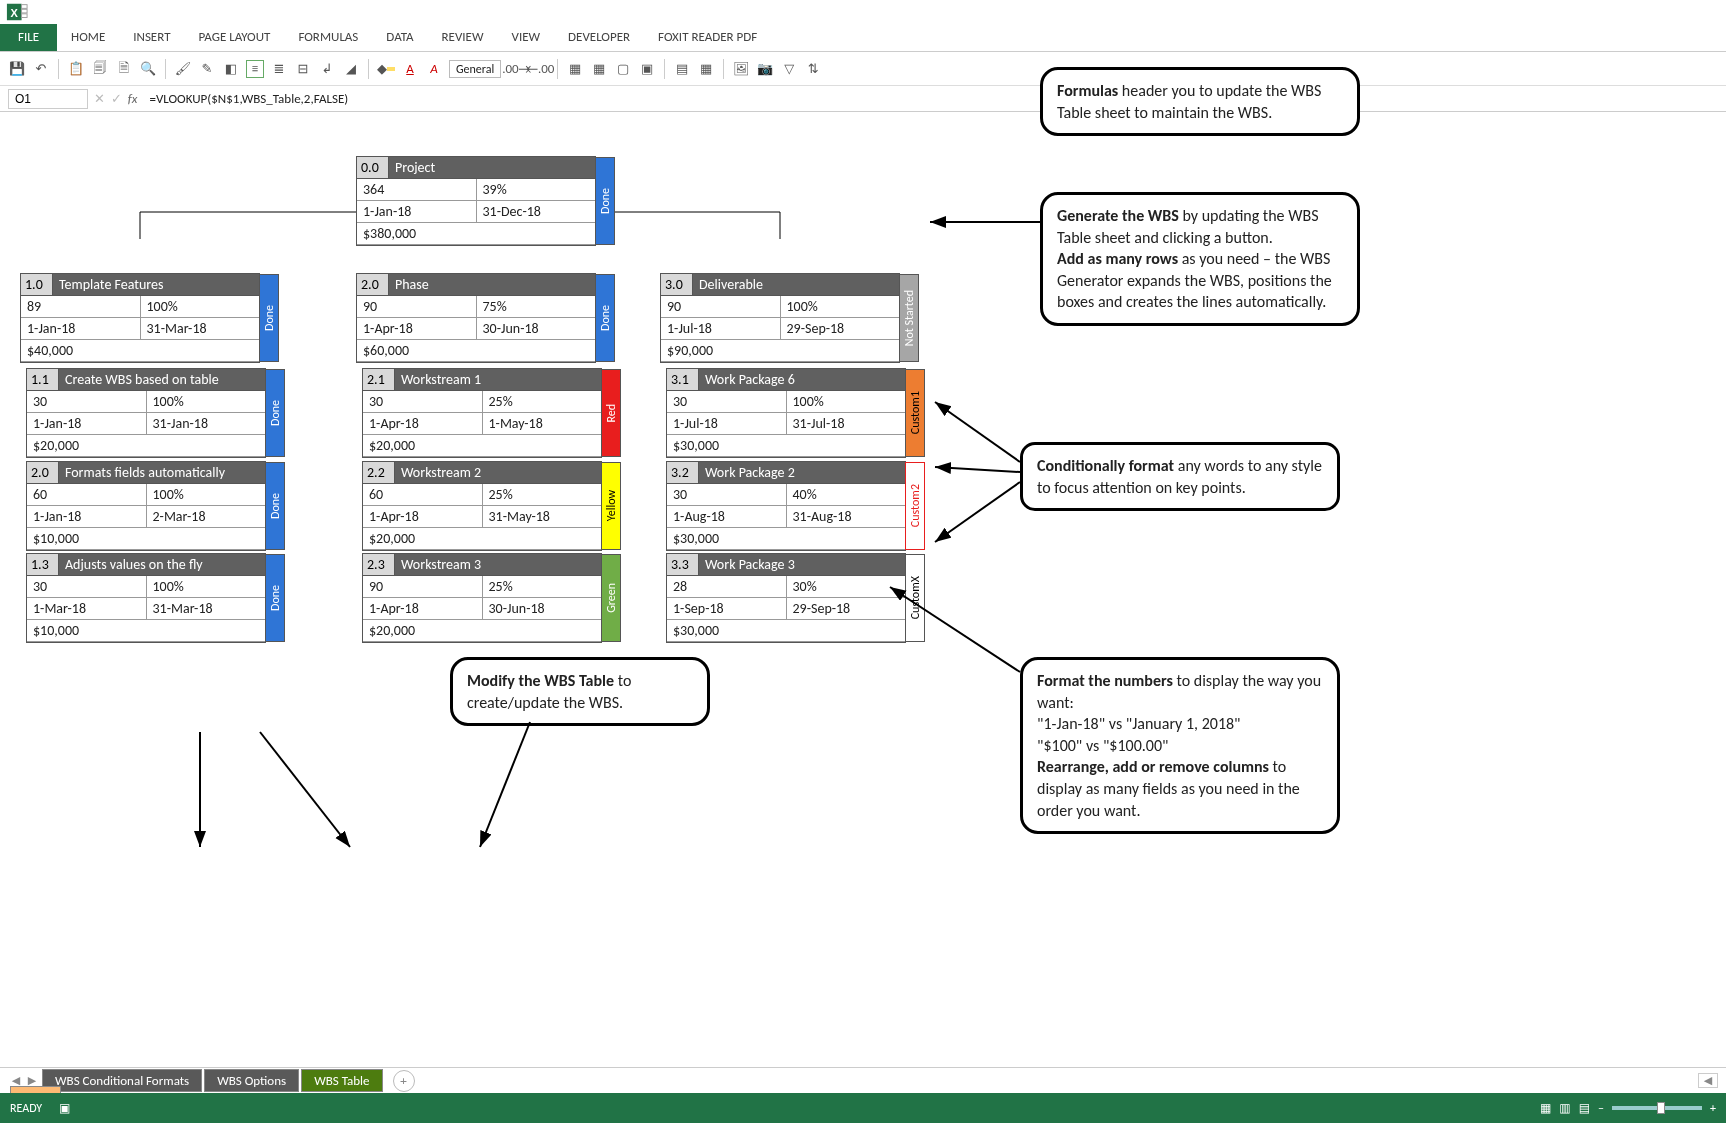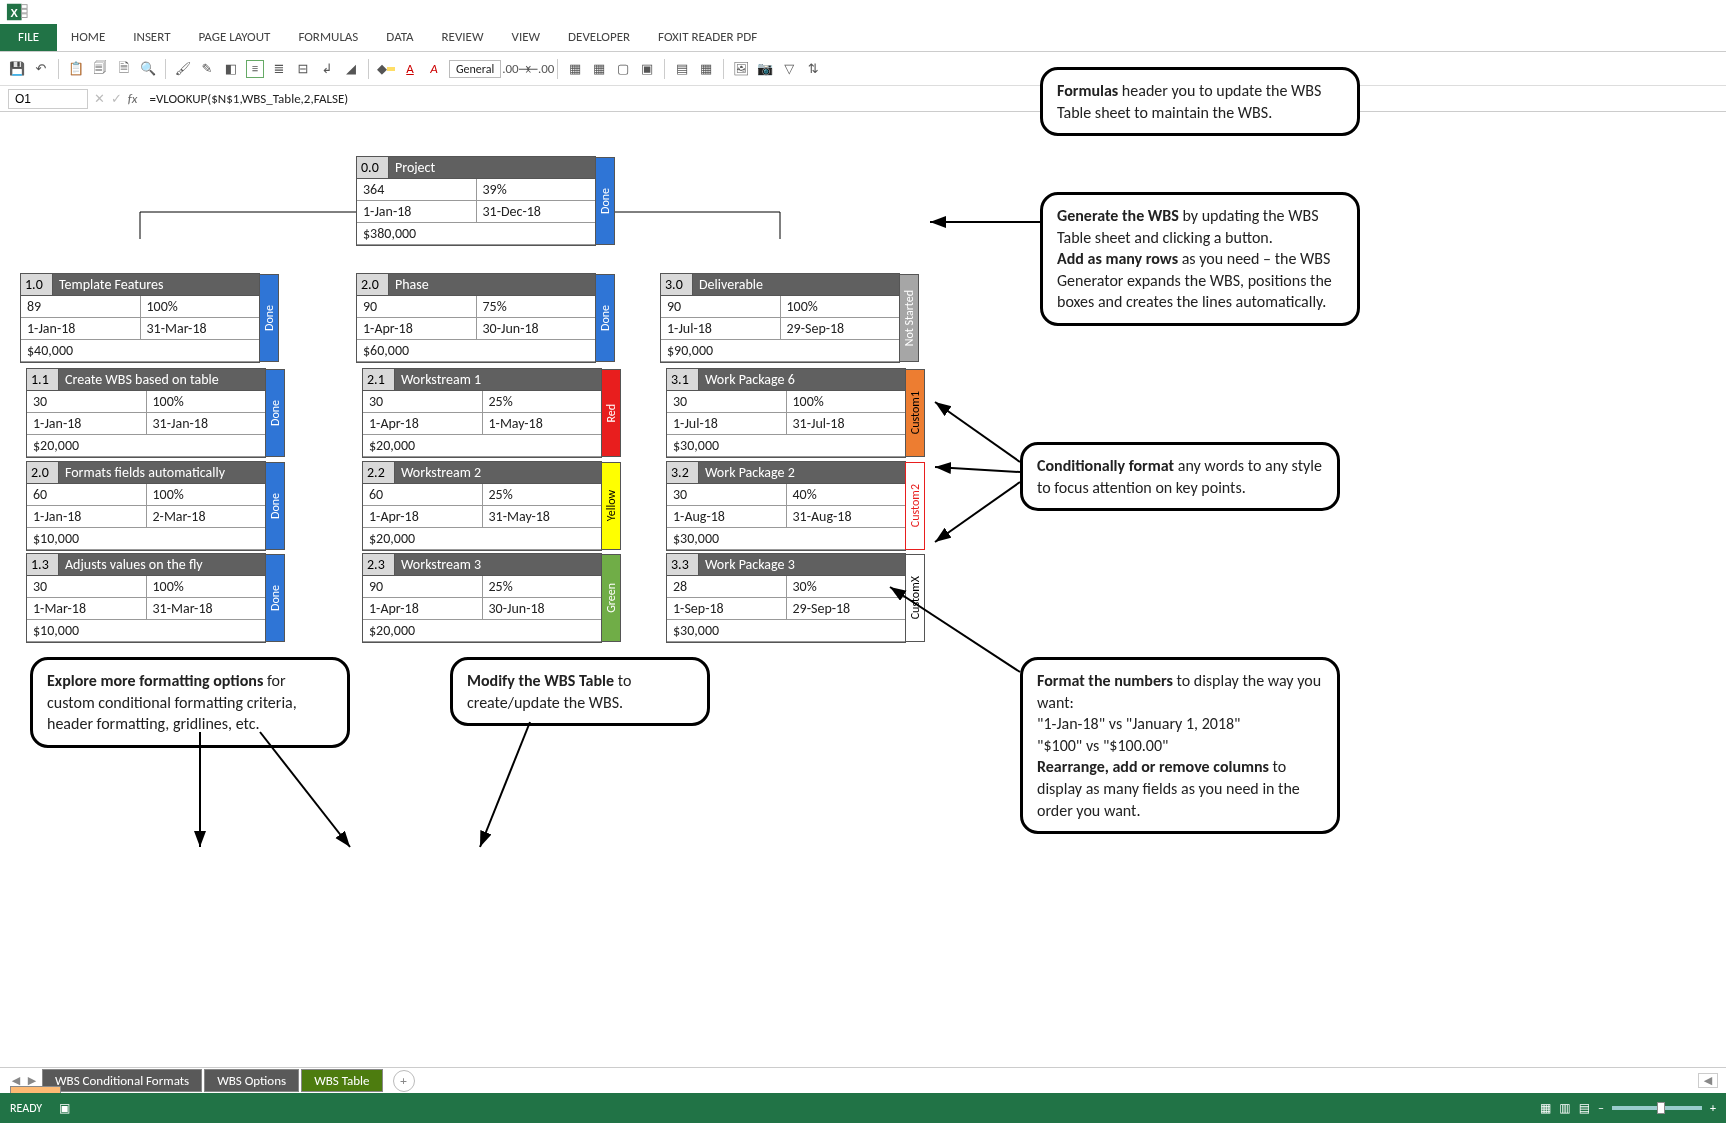--- a/index.html
+++ b/index.html
@@ -447,31 +447,28 @@
 </div>
     </div>
 
 <div class="callout" style="left:1040px;top:-45px;width:370px;">
   <b>Formulas</b><span> header you to update the WBS Table sheet to maintain the WBS.</span>
 </div>
 <div class="callout" style="left:1040px;top:80px;width:370px;">
   <b>Generate the WBS</b><span> by updating the WBS Table sheet and clicking a button.</span><br>
   <b>Add as many rows</b><span> as you need – the WBS Generator expands the WBS, positions the boxes and creates the lines automatically.</span>
 </div>
-<div class="callout" style="left:1020px;top:330px;width:350px;">
+<div class="callout" style="left:1020px;top:330px;width:350px;border-radius:15px;">
   <b>Conditionally format</b><span> any words to any style to focus attention on key points.</span>
 </div>
 <div class="callout" style="left:1020px;top:545px;width:360px;">
   <b>Format the numbers</b><span> to display the way you want:</span><br>
   <span>"1-Jan-18" vs "January 1, 2018"</span><br>
   <span>"$100" vs "$100.00"</span><br>
   <b>Rearrange, add or remove columns</b><span> to display as many fields as you need in the order you want.</span>
-</div>
-<div class="callout" style="left:30px;top:545px;width:360px;">
-  <b>Explore more formatting options</b><span> for custom conditional formatting criteria, header formatting, gridlines, etc.</span>
 </div>
 <div class="callout" style="left:450px;top:545px;width:260px;">
   <b>Modify the WBS Table</b><span> to create/update the WBS.</span>
 </div>
 
 <svg class="arrow-svg" style="left:0;top:0;width:100%;height:100%;">
   <defs>
         <marker id="ah" markerWidth="10" markerHeight="10" refX="8" refY="3" orient="auto">
           <path d="M0,0 L8,3 L0,6 Z" fill="#000"></path>
         </marker>

